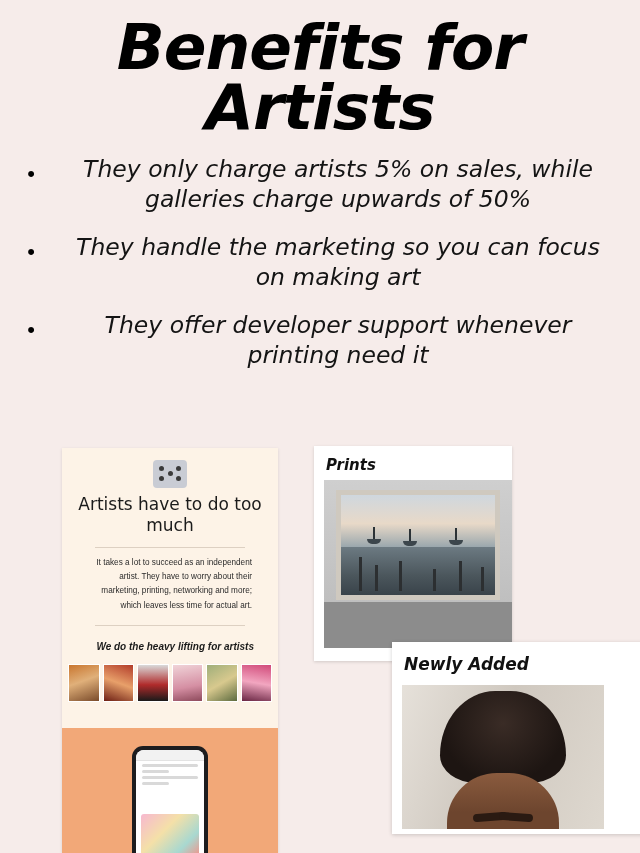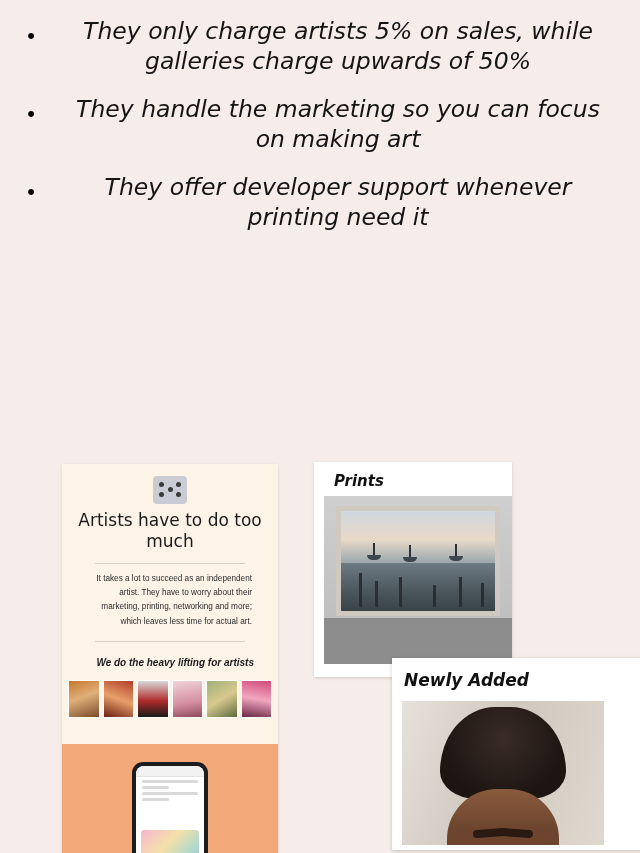--- a/index.html
+++ b/index.html
@@ -210,21 +210,21 @@
     background: #ffffff;
     box-shadow: 0 1px 3px rgba(0,0,0,0.15);
     overflow: hidden;
   }
   .card-prints .label {
     font-family: "DejaVu Sans", sans-serif;
     font-style: italic;
     font-weight: bold;
     font-size: 15px;
     color: #111;
-    padding: 10px 0 8px 20px;
+    padding: 10px 0 8px 12px;
   }
   .print-photo {
     position: absolute;
     left: 10px;
     top: 34px;
     width: 188px;
     height: 168px;
     background: linear-gradient(#cfcfcf,#b9b9b9);
     overflow: hidden;
   }
@@ -327,20 +327,24 @@
     border-radius: 8px;
   }
   .brow.l { left: 26px; transform: rotate(-4deg); }
   .brow.r { right: 26px; transform: rotate(4deg); }
 </style>
 </head>
 <body>
 
 <div class="page">
 
+  <div class="title">
+    <span>Benefits for</span>
+    <span class="line2">Artists</span>
+  </div>
 
   <ul class="bullets">
     <li class="bullet-row">
       <span class="bullet-dot">•</span>
       <span class="bullet-text">They only charge artists 5% on sales, while galleries charge upwards of 50%</span>
     </li>
     <li class="bullet-row">
       <span class="bullet-dot">•</span>
       <span class="bullet-text">They handle the marketing so you can focus on making art</span>
     </li>

